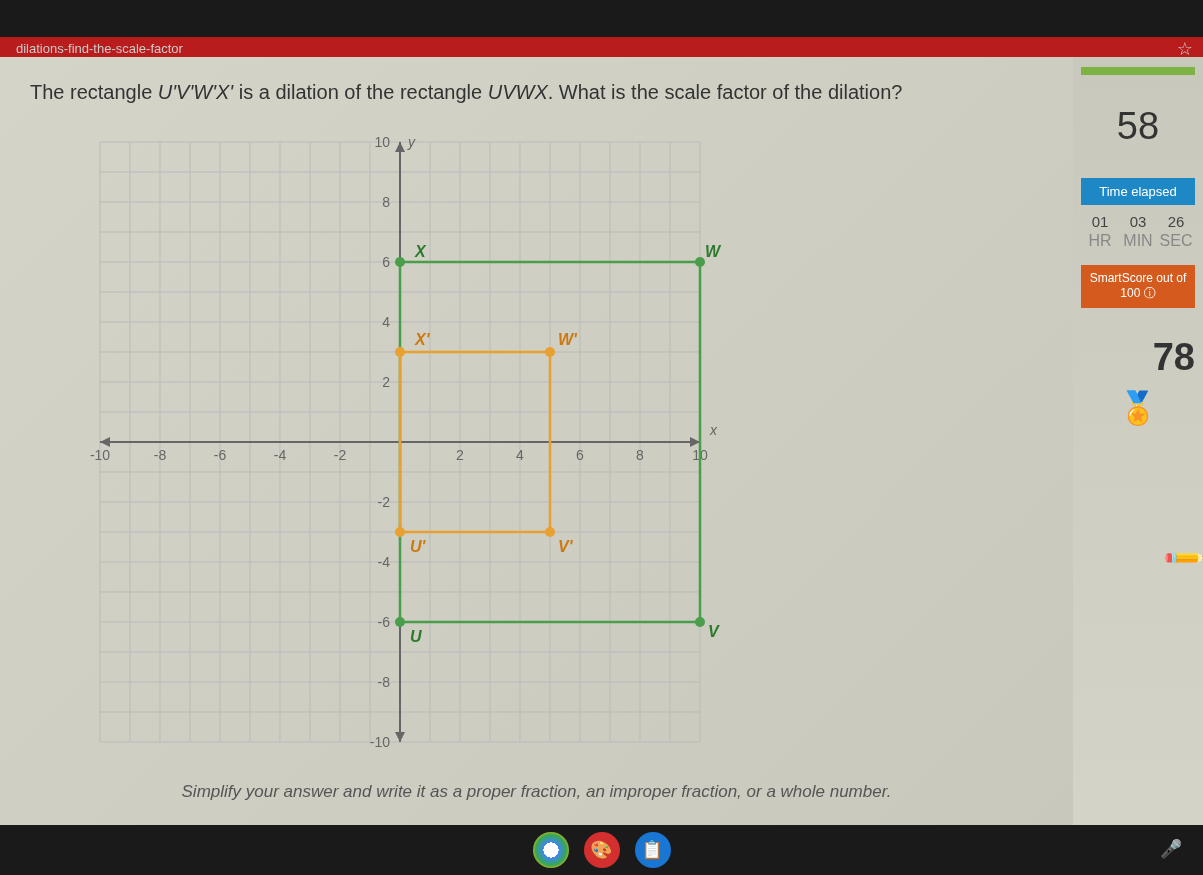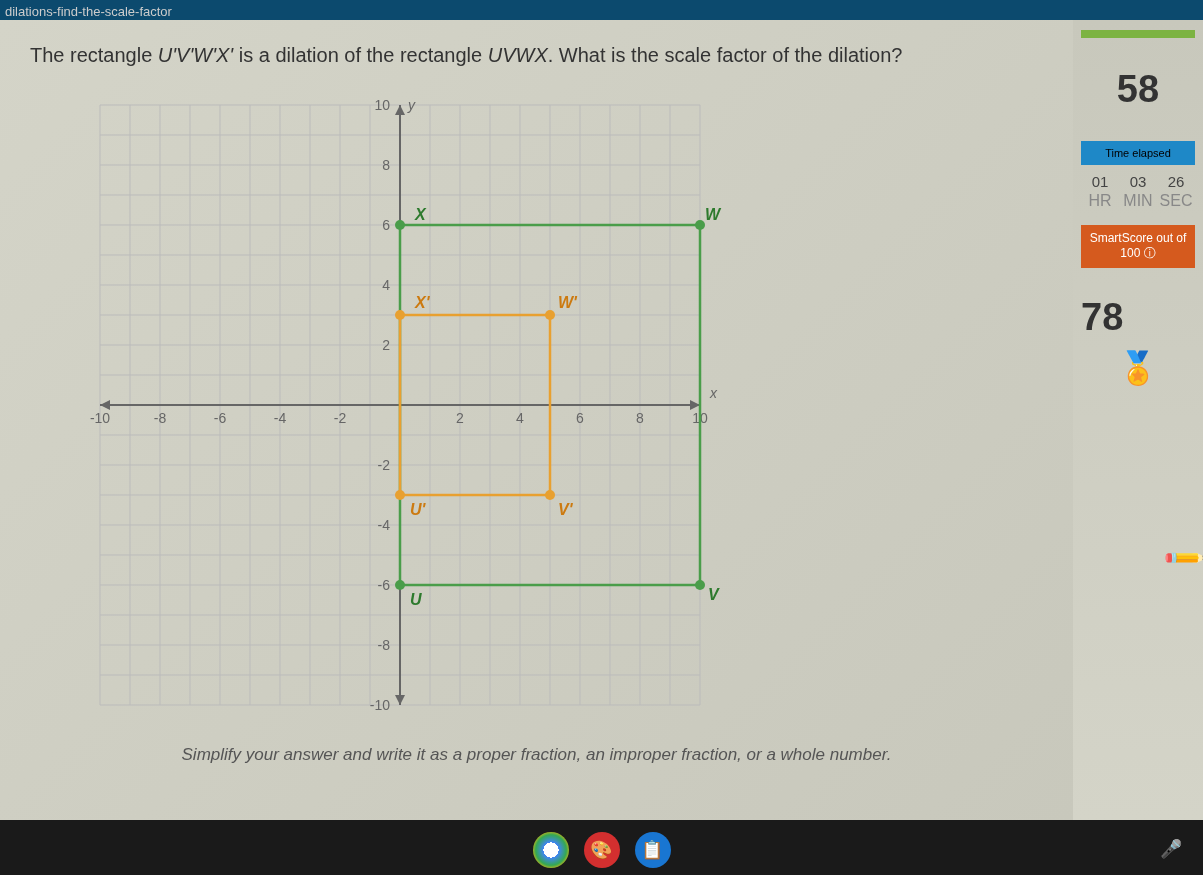--- a/index.html
+++ b/index.html
@@ -5,25 +5,26 @@
     * { margin: 0; padding: 0; box-sizing: border-box; }
     body {
       font-family: Arial, sans-serif;
       background: #1a1a1a;
       width: 1203px;
       height: 875px;
       overflow: hidden;
       position: relative;
     }
     .url-bar {
-      background: #0c4a6e;
+      background: #b91c1c;
       color: #ccc;
-      padding: 4px 5px;
+      padding: 4px 16px;
       font-size: 13px;
       height: 20px;
+      margin-top: 37px;
     }
     .main-area {
       display: flex;
       height: 800px;
     }
     .content-panel {
       background: linear-gradient(135deg, #d4d4c8 0%, #c8c8bc 100%);
       flex: 1;
       padding: 20px 30px;
       position: relative;
@@ -67,31 +68,31 @@
       position: relative;
     }
     .progress-bar-top {
       height: 8px;
       background: #7cb342;
       margin-bottom: 30px;
       width: 100%;
     }
     .score-box {
       font-size: 38px;
-      font-weight: bold;
+      font-weight: normal;
       color: #333;
       text-align: center;
       margin-bottom: 30px;
     }
     .time-elapsed {
       background: #1e88c7;
-      color: #000000;
+      color: #ffffff;
       text-align: center;
       padding: 6px 4px;
-      font-size: 11px;
+      font-size: 13px;
       margin-bottom: 8px;
     }
     .time-row {
       display: flex;
       justify-content: space-between;
       margin-bottom: 2px;
     }
     .time-val { font-size: 15px; color: #444; text-align: center; flex: 1; }
     .time-unit { font-size: 16px; color: #888; text-align: center; flex: 1; }
     .smartscore {
@@ -100,21 +101,21 @@
       text-align: center;
       padding: 6px 4px;
       font-size: 12px;
       margin-top: 15px;
       margin-bottom: 4px;
     }
     .smartscore-val {
       font-size: 38px;
       font-weight: bold;
       color: #333;
-      text-align: left;
+      text-align: right;
       margin-top: 28px;
     }
     .ribbon {
       text-align: center;
       margin-top: 10px;
       font-size: 32px;
     }
     .star-icon {
       position: absolute;
       top: 38px;

